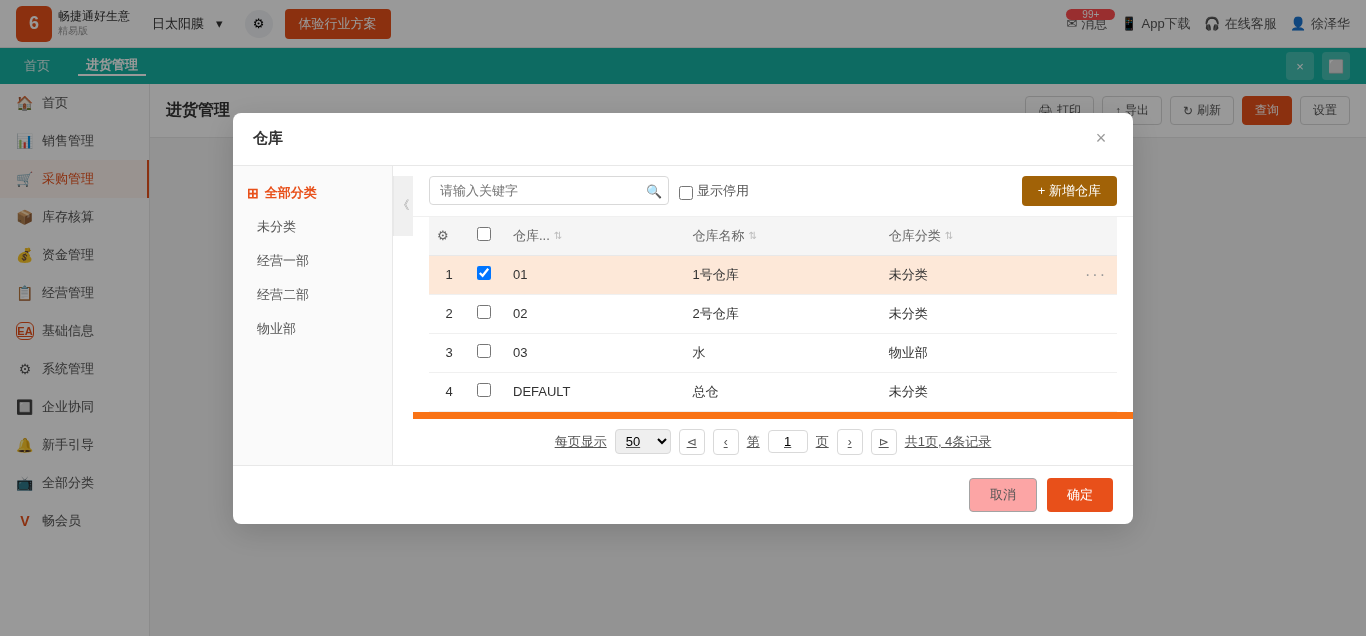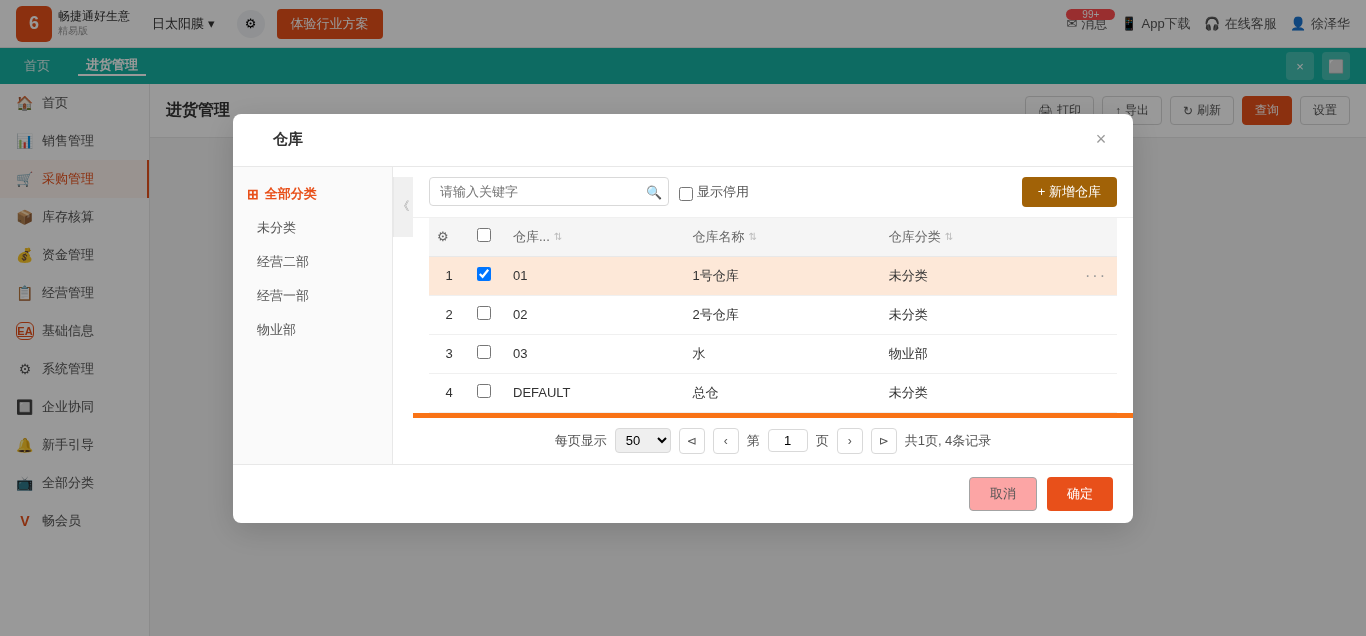--- a/index.html
+++ b/index.html
@@ -13,21 +13,21 @@
       align-items: center;
       padding: 0 16px;
       border-bottom: 1px solid #e8e8e8;
       justify-content: space-between;
     }
     .topbar-left { display: flex; align-items: center; gap: 12px; }
     .logo-area { display: flex; align-items: center; gap: 6px; }
     .logo-box { width: 36px; height: 36px; background: #e8501a; border-radius: 6px; display: flex; align-items: center; justify-content: center; color: #fff; font-size: 18px; font-weight: bold; }
     .logo-text { font-size: 12px; color: #333; line-height: 1.3; }
     .logo-sub { font-size: 10px; color: #999; }
-    .store-selector { display: flex; align-items: center; gap: 4px; font-size: 13px; color: #333; cursor: pointer; padding: 4px 10px; border-radius: 4px; }
+    .store-selector { display: flex; align-items: center; gap: 12px; font-size: 13px; color: #333; cursor: pointer; padding: 4px 10px; border-radius: 4px; }
     .topbar-right { display: flex; align-items: center; gap: 16px; }
     .topbar-btn { background: #e8501a; color: #fff; border: none; padding: 6px 14px; border-radius: 4px; cursor: pointer; font-size: 13px; }
     .topbar-icon-group { display: flex; align-items: center; gap: 14px; color: #555; font-size: 13px; }
     .topbar-icon-item { display: flex; align-items: center; gap: 4px; cursor: pointer; position: relative; }
     .badge { background: #ff4d4f; color: #fff; font-size: 10px; border-radius: 8px; padding: 0 16px; position: absolute; top: -6px; right: -8px; }
     .gear-icon { width: 28px; height: 28px; background: #f0f2f5; border-radius: 50%; display: flex; align-items: center; justify-content: center; cursor: pointer; }
 
     
     .second-nav {
       height: 36px;
@@ -78,21 +78,21 @@
       flex-direction: column;
       overflow: hidden;
     }
     .dialog-header {
       display: flex;
       align-items: center;
       justify-content: space-between;
       padding: 14px 20px;
       border-bottom: 1px solid #e8e8e8;
     }
-    .dialog-title { font-size: 15px; font-weight: bold; color: #333; margin-left: 20px; }
+    .dialog-title { font-size: 15px; font-weight: bold; color: #333; }
     .dialog-close { width: 24px; height: 24px; display: flex; align-items: center; justify-content: center; cursor: pointer; color: #999; font-size: 18px; border-radius: 4px; }
     .dialog-body { display: flex; flex: 1; overflow: hidden; }
     
     
     .dialog-sidebar {
       width: 160px;
       border-right: 1px solid #e8e8e8;
       background: #fafafa;
       padding: 10px 0;
       flex-shrink: 0;
@@ -114,21 +114,21 @@
     
     .dialog-table-wrap { flex: 1; overflow: auto; padding: 0 16px; }
     table { width: 100%; border-collapse: collapse; }
     thead tr { background: #f5f5f5; }
     th { padding: 10px 8px; text-align: left; font-size: 13px; color: #666; font-weight: normal; border-bottom: 1px solid #e8e8e8; white-space: nowrap; }
     td { padding: 10px 8px; font-size: 13px; color: #333; border-bottom: 1px solid #f0f0f0; }
     .th-sort { display: flex; align-items: center; gap: 4px; cursor: pointer; }
     .sort-icon { color: #bbb; font-size: 10px; }
 
     
-    .dialog-pagination { padding: 10px 16px; display: flex; align-items: center; justify-content: center; gap: 8px; border-top: 5px solid #f97316; font-size: 13px; color: #555; }
+    .dialog-pagination { padding: 10px 16px; display: flex; align-items: center; justify-content: center; gap: 8px; border-top: 7px solid #f97316; font-size: 13px; color: #555; text-decoration: underline; }
     .page-size-select { border: 1px solid #d9d9d9; border-radius: 4px; padding: 3px 6px; font-size: 13px; outline: none; }
     .page-btn { width: 26px; height: 26px; border: 1px solid #d9d9d9; border-radius: 4px; background: #fff; cursor: pointer; display: flex; align-items: center; justify-content: center; font-size: 12px; color: #555; }
     .page-btn:disabled { color: #ccc; cursor: default; }
     .page-input { width: 40px; border: 1px solid #d9d9d9; border-radius: 4px; padding: 3px 6px; text-align: center; font-size: 13px; outline: none; }
 
     
     .dialog-footer { padding: 12px 20px; border-top: 1px solid #e8e8e8; display: flex; justify-content: flex-end; gap: 10px; }
     .cancel-btn { border: 1px solid #a3a3a3; background: #fca5a5; padding: 7px 20px; border-radius: 4px; cursor: pointer; font-size: 13px; color: #555; }
     .confirm-btn { background: #e8501a; color: #fff; border: none; padding: 7px 20px; border-radius: 4px; cursor: pointer; font-size: 13px; }
     .dots-btn { color: #999; cursor: pointer; font-size: 16px; letter-spacing: 2px; }
@@ -277,22 +277,22 @@
     </div>
 
     <div class="dialog-body">
 
       <div class="dialog-sidebar">
         <div class="category-header">
           <span class="category-icon">⊞</span>
           <span>全部分类</span>
         </div>
         <div class="category-item">未分类</div>
+        <div class="category-item">经营一部</div>
         <div class="category-item">经营二部</div>
-        <div class="category-item">经营一部</div>
         <div class="category-item">物业部</div>
       </div>
 
       <div class="collapse-btn">《</div>
 
       <div class="dialog-main">
 
         <div class="dialog-toolbar">
           <div class="search-input-wrap">
             <input class="search-input" type="text" placeholder="请输入关键字" style="">

